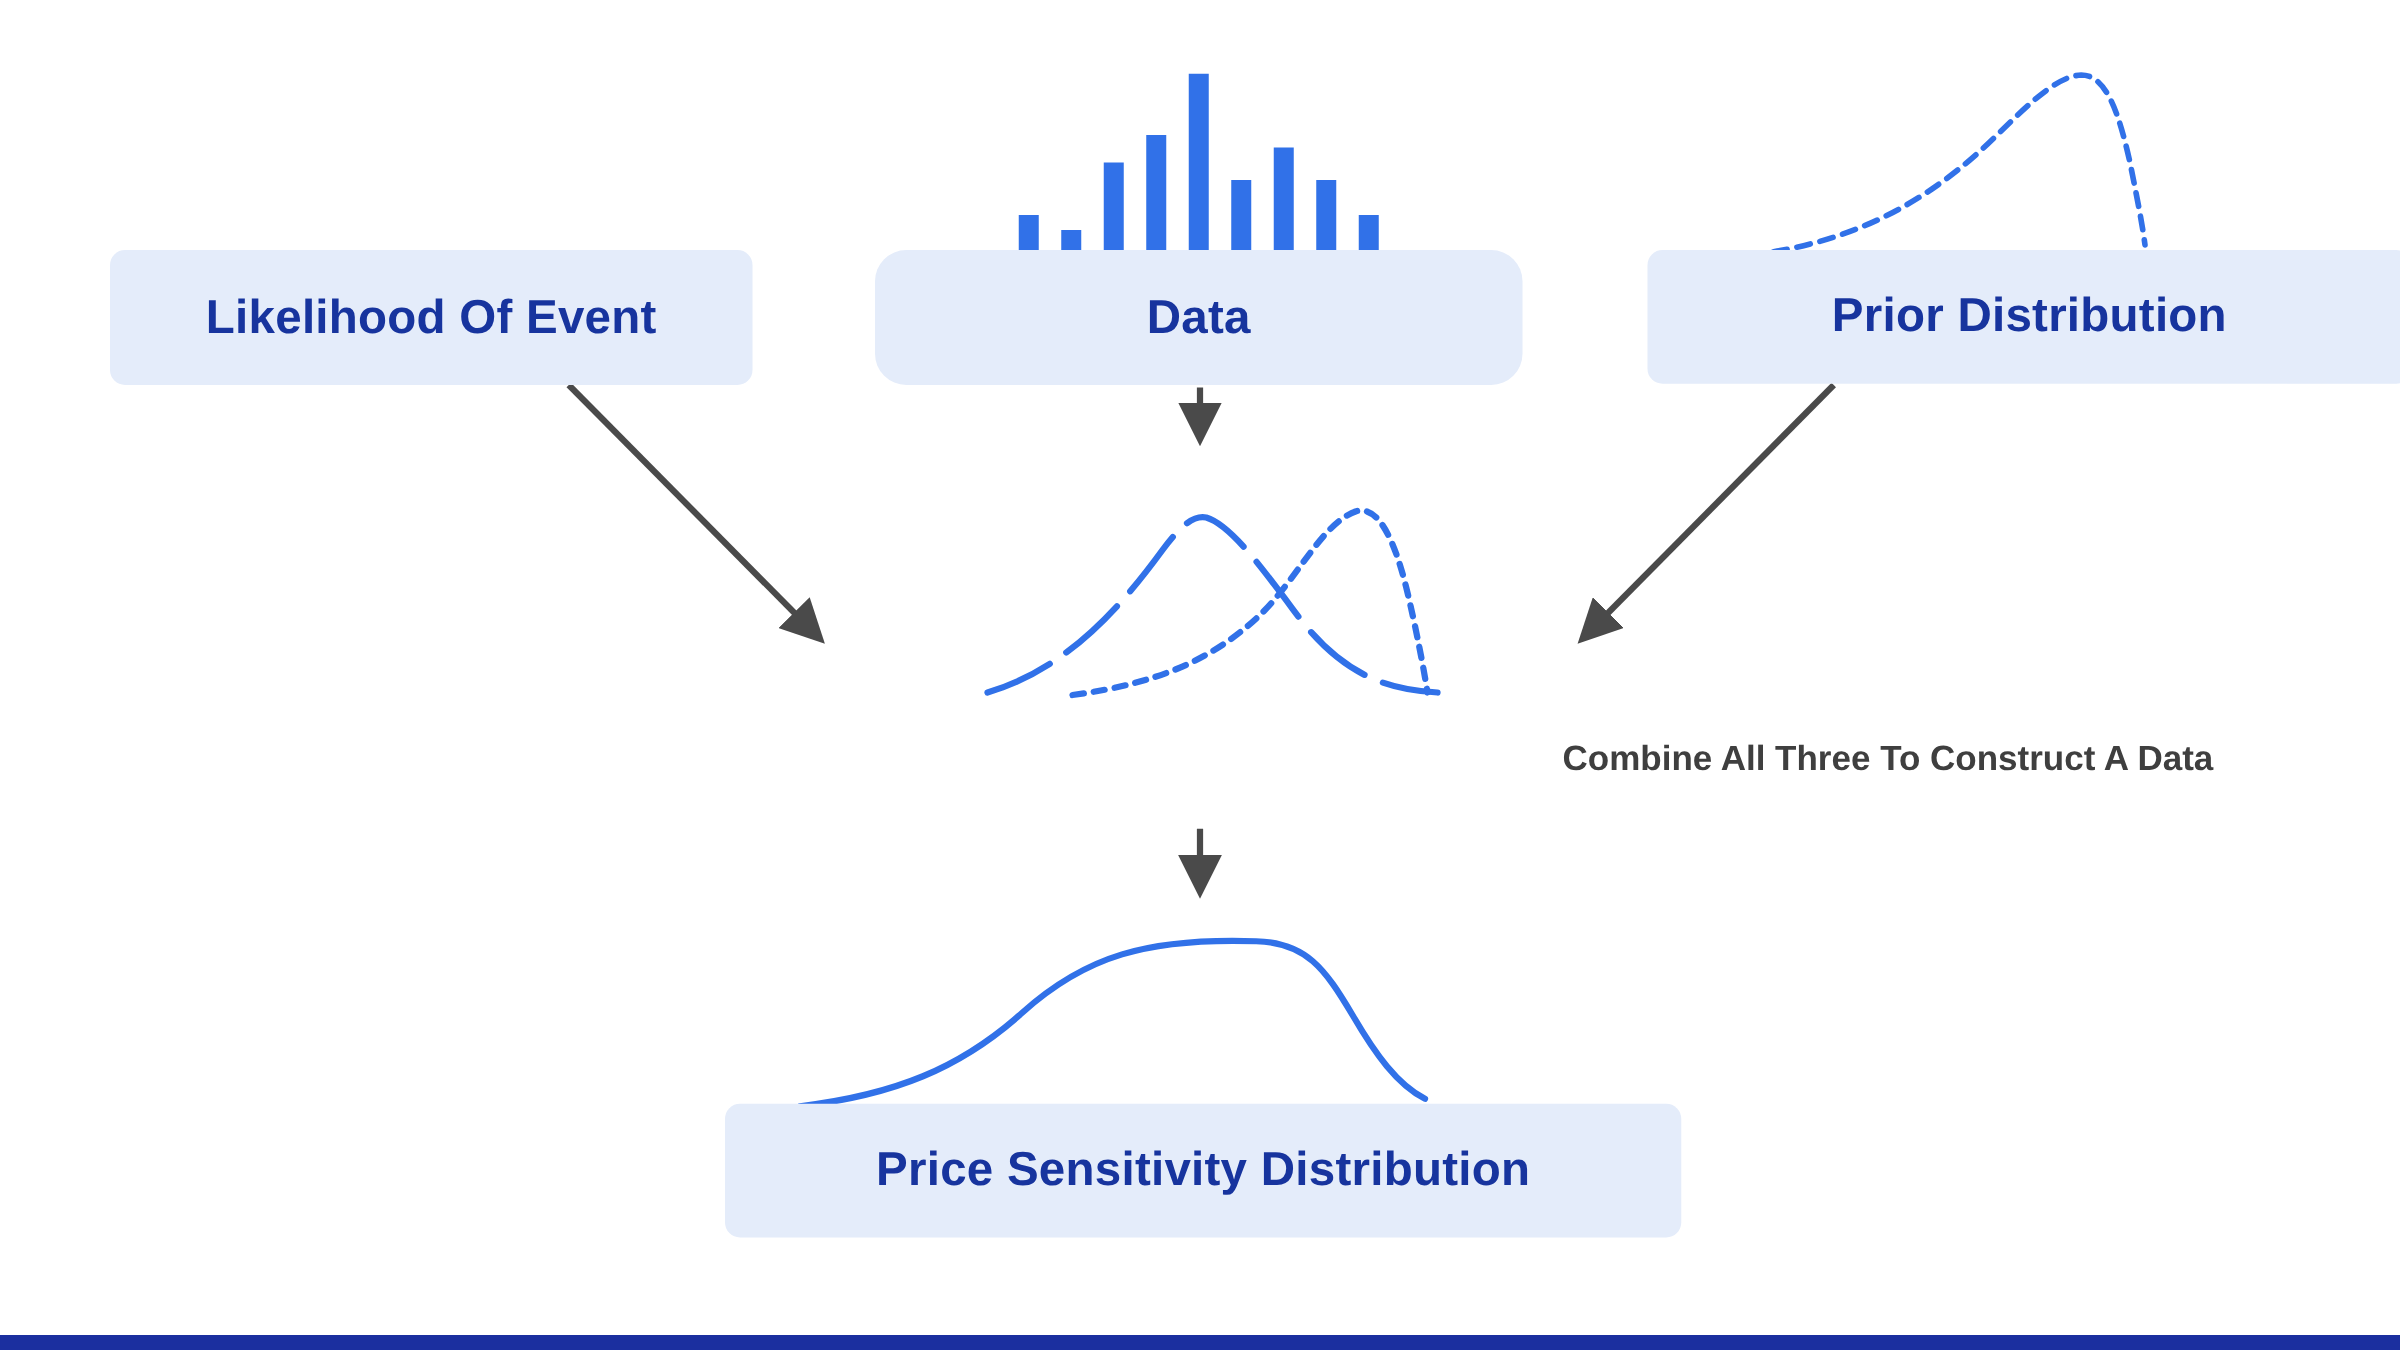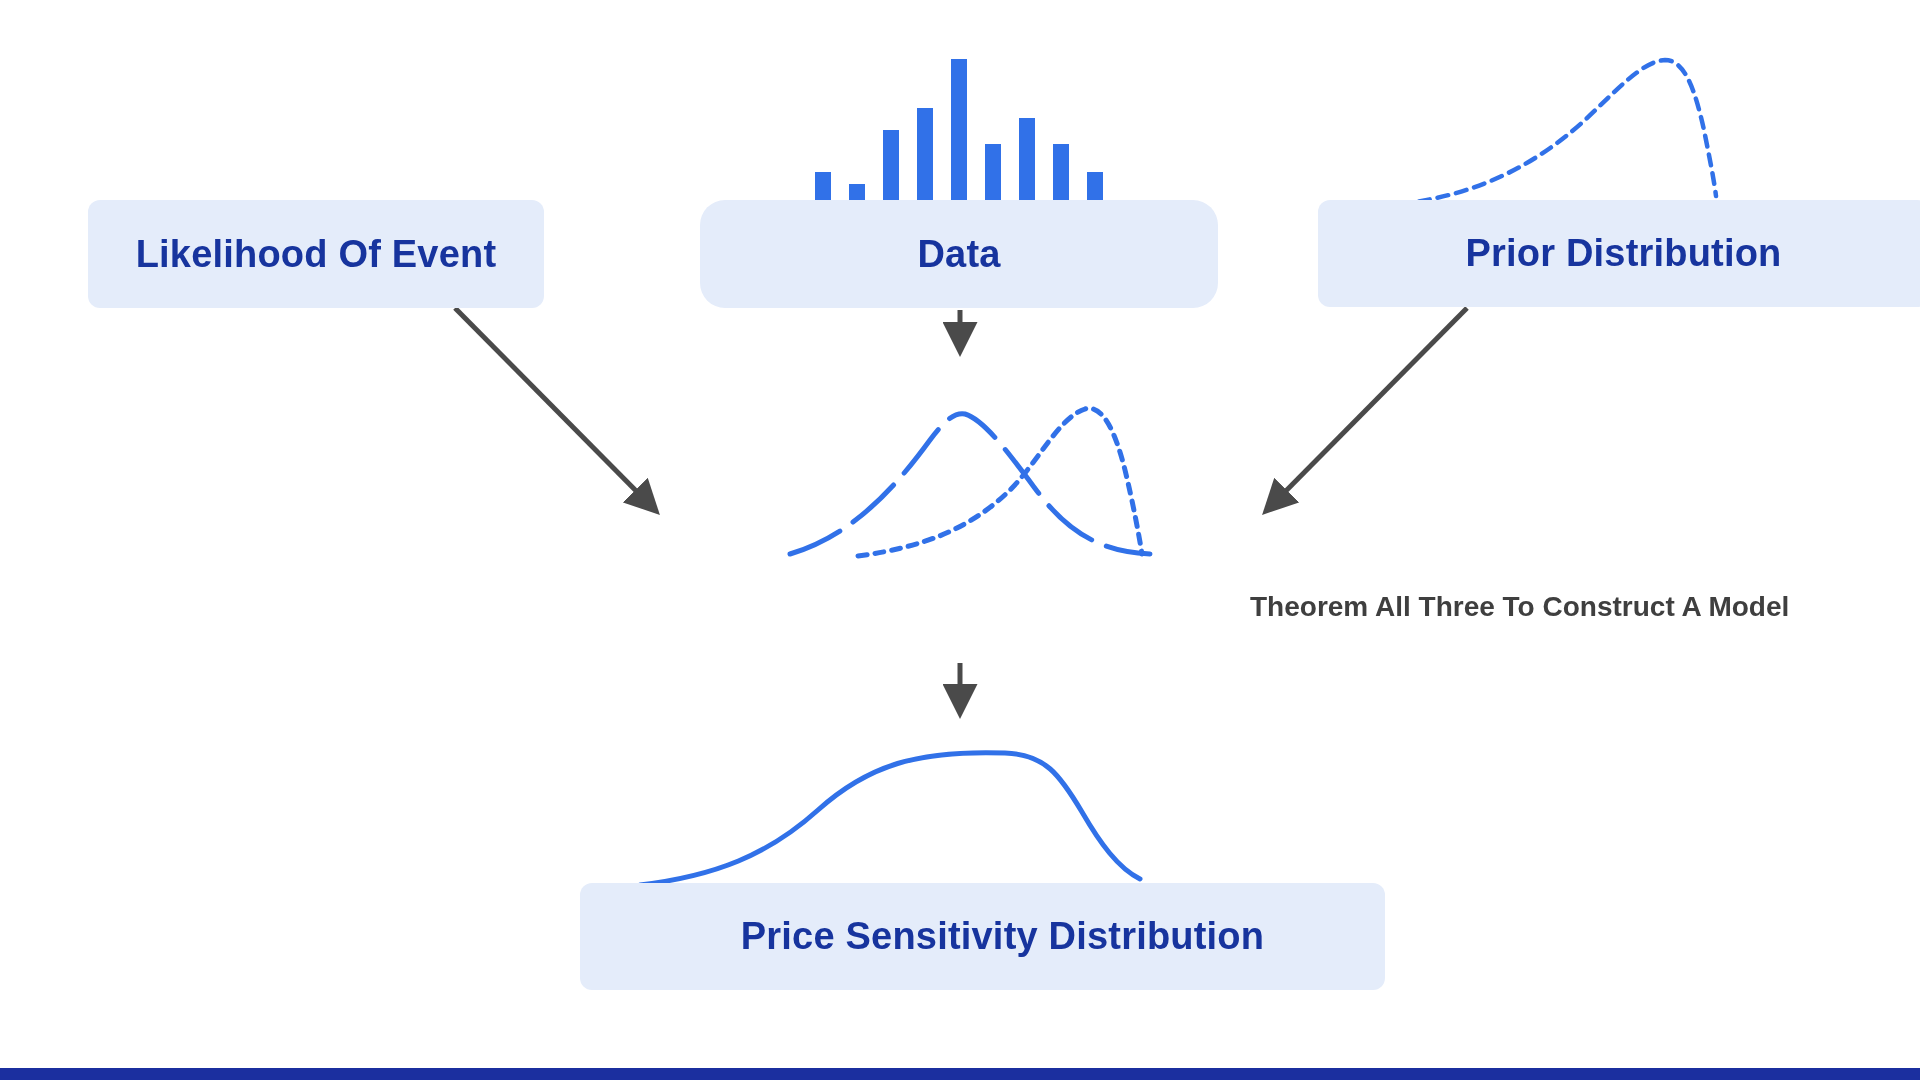--- a/index.html
+++ b/index.html
@@ -46,25 +46,25 @@
     border-radius: 12px;
     display: flex;
     align-items: center;
     justify-content: center;
     color: var(--node-text, #17349e);
     font-size: 38px;
     font-weight: 700;
     letter-spacing: 0.2px;
     white-space: nowrap;
   }
-  #node-likelihood { left: 88px;   top: 200px; width: 456px; height: 108px; }
+  #node-likelihood { left: 88px;   top: 200px; width: 514px; height: 108px; }
   #node-data       { left: 700px;  top: 200px; width: 518px; height: 108px; border-radius: 25px; }
   #node-prior      { left: 1318px; top: 200px; width: 611px; height: 107px; }
   #node-bayes      { left: 700px;  top: 552px; width: 518px; height: 107px; }
-  #node-price      { left: 580px;  top: 883px; width: 765px; height: 107px; padding-left: 40px; }
+  #node-price      { left: 580px;  top: 883px; width: 765px; height: 107px; }
 
   
   #histogram {
     position: absolute;
     z-index: 2;
     left: 815px;
     top: 59px;
     width: 288px;
     height: 143px;
     display: flex;
@@ -147,17 +147,17 @@
 
   <div class="node" id="node-prior">
     <span>Prior Distribution</span>
   </div>
 
 
   <div class="node" id="node-price">
     <span>Price Sensitivity Distribution</span>
   </div>
 
-  <div id="annotation">Theorem All Three To Construct A Model</div>
+  <div id="annotation">Combine All Three To Construct A Data</div>
 
   <div id="footer-bar"></div>
 
 </div>
 
 </body></html>

